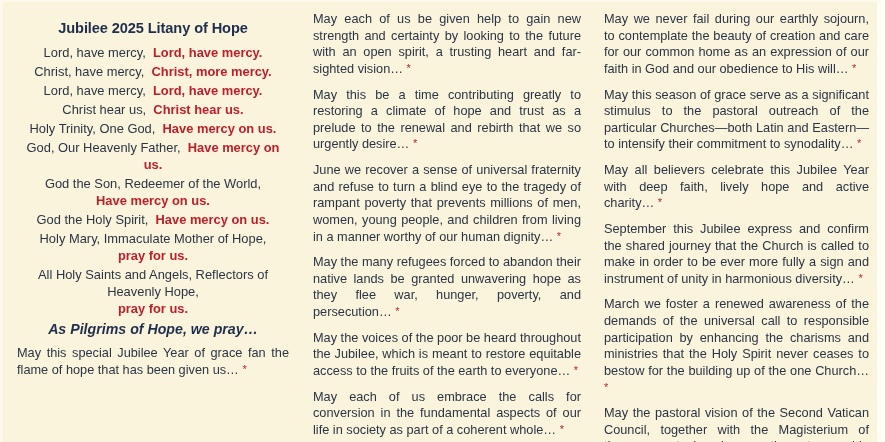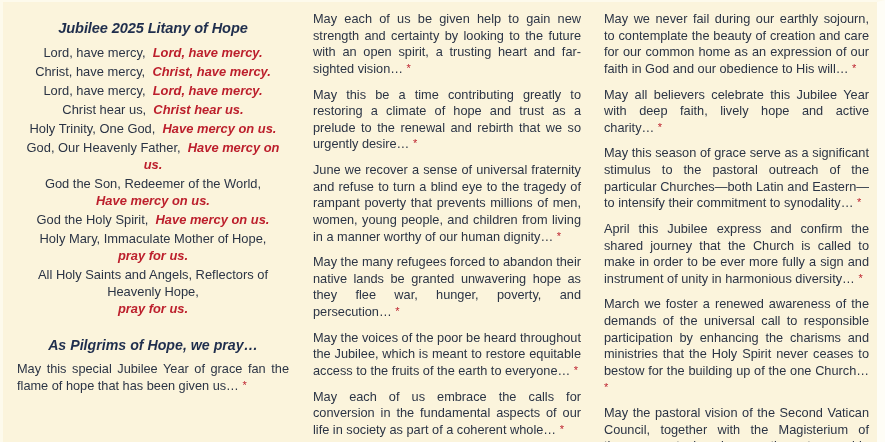--- a/index.html
+++ b/index.html
@@ -40,42 +40,40 @@
 
   
   .litany-title {
     text-align: center;
     font-weight: bold;
     font-size: 14.6px;
     color: #1F2E4D;
     letter-spacing: -0.1px;
     margin: 9px 0 6px 0;
     line-height: 1.2;
-    font-style: italic;
   }
   .litany-line {
     text-align: center;
     font-size: 12.9px;
     line-height: 1.32;
     color: #2B3445;
     margin: 0 0 2.0px 0;
     white-space: normal;
   }
   .litany-line .resp {
     color: #BC1F2C;
     font-weight: bold;
-    font-style: italic;
   }
   .pilgrims-heading {
     text-align: center;
     font-weight: bold;
     font-style: italic;
     font-size: 14.2px;
     color: #1F2E4D;
-    margin: 20px 0 7px 0;
+    margin: 4px 0 7px 0;
     line-height: 1.2;
   }
   .para {
     font-size: 12.75px;
     line-height: 1.305;
     color: #2B3445;
     text-align: justify;
     margin: 0 0 9px 0;
     hyphens: auto;
   }
@@ -93,21 +91,21 @@
 
 <div class="page">
   <div class="cols">
 
     <div class="col col-1">
       <div class="col-flow">
         <div>
           <div class="litany-title">Jubilee 2025 Litany of Hope</div>
           <div id="litany-list">
               <div class="litany-line"><span>Lord, have mercy,&nbsp; </span><span class="resp">Lord, have mercy.</span></div>
-              <div class="litany-line"><span>Christ, have mercy,&nbsp; </span><span class="resp">Christ, have mercy.</span></div>
+              <div class="litany-line"><span>Christ, have mercy,&nbsp; </span><span class="resp">Christ, more mercy.</span></div>
               <div class="litany-line"><span>Lord, have mercy,&nbsp; </span><span class="resp">Lord, have mercy.</span></div>
               <div class="litany-line"><span>Christ hear us,&nbsp; </span><span class="resp">Christ hear us.</span></div>
               <div class="litany-line"><span>Holy Trinity, One God,&nbsp; </span><span class="resp">Have mercy on us.</span></div>
               <div class="litany-line"><span>God, Our Heavenly Father,&nbsp; </span><span class="resp">Have mercy on us.</span></div>
               <div class="litany-line"><span>God the Son, Redeemer of the World,</span><br><span class="resp">Have mercy on us.</span></div>
               <div class="litany-line"><span>God the Holy Spirit,&nbsp; </span><span class="resp">Have mercy on us.</span></div>
               <div class="litany-line"><span>Holy Mary, Immaculate Mother of Hope,</span><br><span class="resp">pray for us.</span></div>
               <div class="litany-line"><span>All Holy Saints and Angels, Reflectors of Heavenly Hope,</span><br><span class="resp">pray for us.</span></div>
             </div>
           <div class="pilgrims-heading">As Pilgrims of Hope, we pray…</div>
@@ -135,23 +133,23 @@
         </div>
         <div class="spacer"></div>
 
       </div>
     </div>
 
     <div class="col col-3">
       <div class="col-flow">
         <div id="col3-paras">
             <p class="para"><span>May we never fail during our earthly sojourn, to contemplate the beauty of creation and care for our common home as an expression of our faith in God and our obedience to His will…</span> <span class="ast">*</span></p>
+            <p class="para"><span>May this season of grace serve as a significant stimulus to the pastoral outreach of the particular Churches—both Latin and Eastern—to intensify their commitment to synodality…</span> <span class="ast">*</span></p>
             <p class="para"><span>May all believers celebrate this Jubilee Year with deep faith, lively hope and active charity…</span> <span class="ast">*</span></p>
-            <p class="para"><span>May this season of grace serve as a significant stimulus to the pastoral outreach of the particular Churches—both Latin and Eastern—to intensify their commitment to synodality…</span> <span class="ast">*</span></p>
-            <p class="para"><span>April this Jubilee express and confirm the shared journey that the Church is called to make in order to be ever more fully a sign and instrument of unity in harmonious diversity…</span> <span class="ast">*</span></p>
+            <p class="para"><span>September this Jubilee express and confirm the shared journey that the Church is called to make in order to be ever more fully a sign and instrument of unity in harmonious diversity…</span> <span class="ast">*</span></p>
             <p class="para"><span>March we foster a renewed awareness of the demands of the universal call to responsible participation by enhancing the charisms and ministries that the Holy Spirit never ceases to bestow for the building up of the one Church…</span> <span class="ast">*</span></p>
             <p class="para"><span>May the pastoral vision of the Second Vatican Council, together with the Magisterium of these recent decades, continue to provide direction and guidance to God's holy people, so that it can press forward in its mission of bringing the joyful proclamation of the Gospel to everyone…</span> </p>
           </div>
         <div class="spacer"></div>
 
       </div>
     </div>
 
   </div>
 </div>

